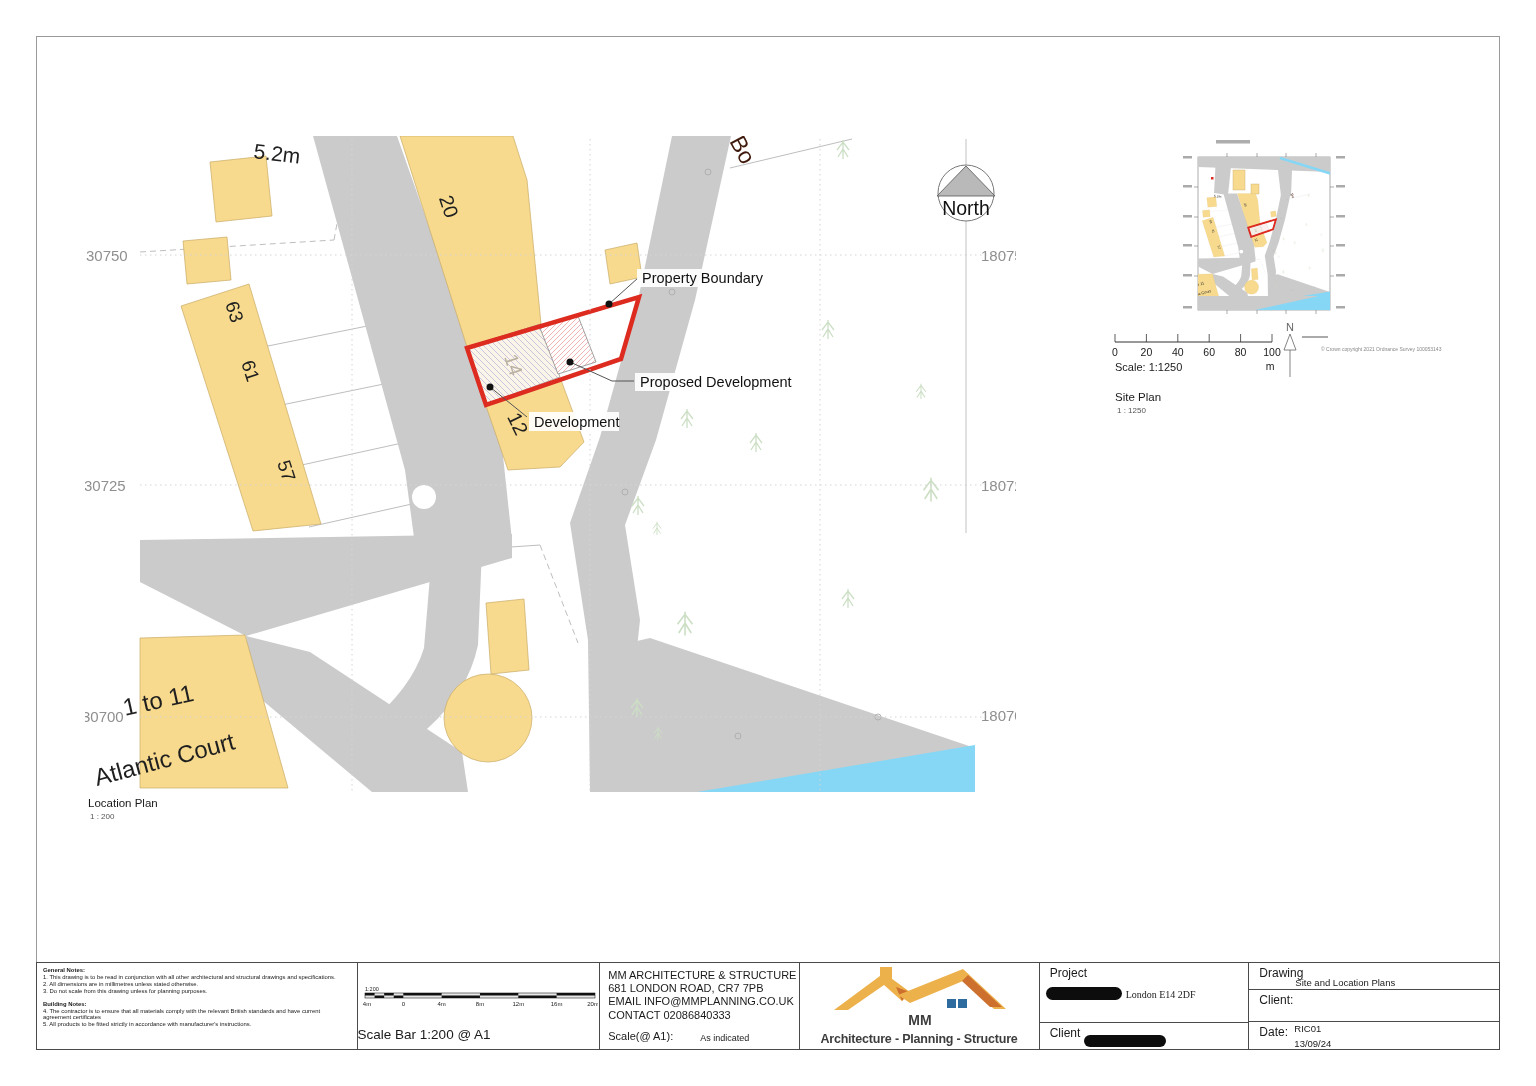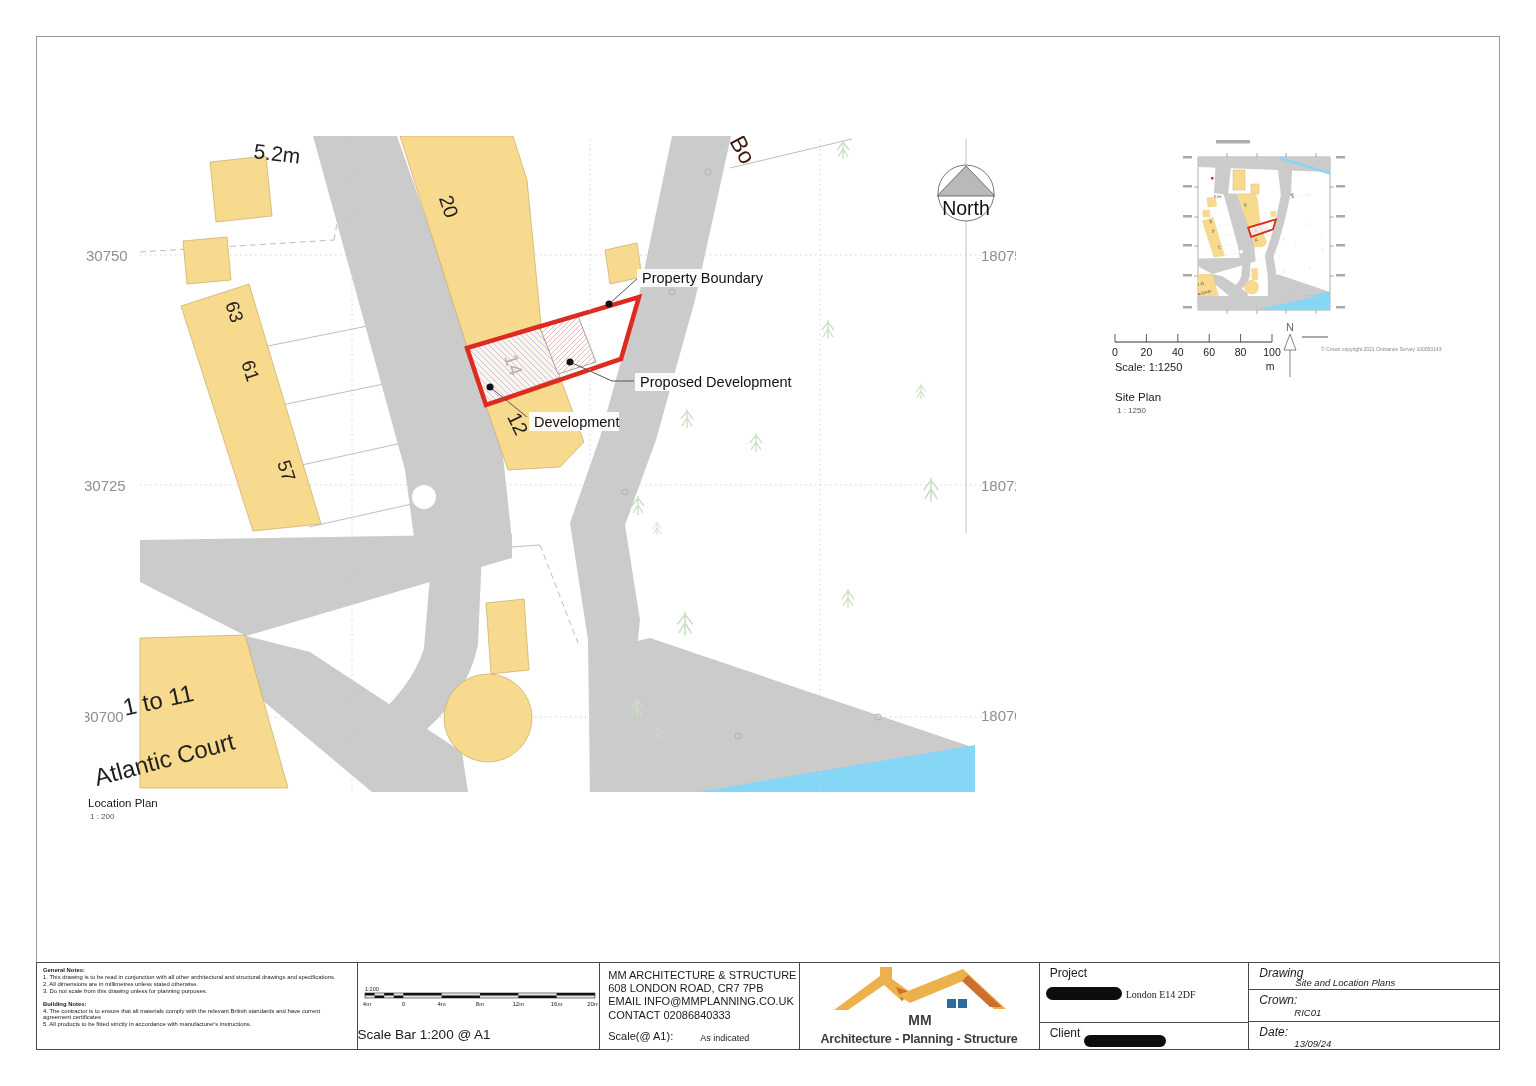--- a/index.html
+++ b/index.html
@@ -28,21 +28,21 @@
   #tb-logo svg{position:absolute;left:0;top:0;}
   #tb-project{width:210px;}
   .tb-row{position:relative;box-sizing:border-box;}
   #tb-project .r1{height:60px;border-bottom:1px solid #4a4a4a;text-align:center;}
   #tb-project .r2{height:26px;}
   .fld-label{position:absolute;left:10px;top:3px;font-size:12px;}
   .redact{position:absolute;background:#0d0d0d;border-radius:7px;}
   #proj-redact{left:6px;top:24px;width:76px;height:13px;}
   #proj-addr{position:absolute;left:86px;top:26px;font-size:10px;font-family:Liberation Serif, serif;}
   #client-redact{left:44px;top:12px;width:82px;height:12px;}
-  #tb-drawing{width:250px;font-style:italic;}
+  #tb-drawing{width:250px;}
   #tb-drawing .r1{height:27px;border-bottom:1px solid #4a4a4a;}
   #tb-drawing .r2{height:32px;border-bottom:1px solid #4a4a4a;}
   #tb-drawing .r3{height:27px;}
   .fld-val{position:absolute;font-size:9.5px;}
 </style>
 </head>
 <body>
 
 <div id="page">
   <div id="sheet-frame"></div>
@@ -319,21 +319,21 @@
           <text x="156.3" y="21">12m</text>
           <text x="194.6" y="21">16m</text>
           <text x="231" y="21">20m</text>
         </g>
       </svg>
       <div class="sb-caption">Scale Bar 1:200 @ A1</div>
     </div>
 
     <div id="tb-company" class="tb-col">
       <div>MM ARCHITECTURE &amp; STRUCTURE</div>
-      <div>608 LONDON ROAD, CR7 7PB</div>
+      <div>681 LONDON ROAD, CR7 7PB</div>
       <div>EMAIL INFO@MMPLANNING.CO.UK</div>
       <div>CONTACT 02086840333</div>
       <div class="scale-row">Scale(@ A1):</div>
       <div class="scale-val">As indicated</div>
     </div>
 
     <div id="tb-logo" class="tb-col">
       <svg width="238" height="86" viewBox="0 0 238 86">
         <rect x="80" y="4" width="12" height="14" fill="#edb14c"></rect>
         <polygon points="34,47 84,10 110,29 102,38 84,22 48,47" fill="#edb14c"></polygon>
@@ -358,22 +358,22 @@
         <div class="redact" id="client-redact"></div>
       </div>
     </div>
 
     <div id="tb-drawing" class="tb-col">
       <div class="tb-row r1">
         <div class="fld-label">Drawing</div>
         <div class="fld-val" style="left:46px;top:14px;text-align:center;">Site and Location Plans</div>
       </div>
       <div class="tb-row r2">
-        <div class="fld-label">Crown:</div>
-        <div class="fld-val" style="left:45px;top:17px;">RIC01</div>
+        <div class="fld-label">Client:</div>
+        <div class="fld-val" style="left:45px;top:33px;">RIC01</div>
       </div>
       <div class="tb-row r3">
         <div class="fld-label">Date:</div>
         <div class="fld-val" style="left:45px;top:16px;">13/09/24</div>
       </div>
     </div>
 
   </div>
 </div>
 

